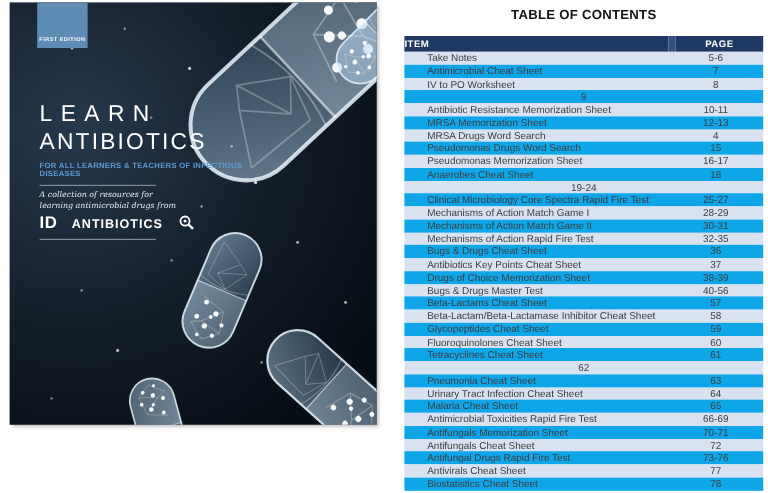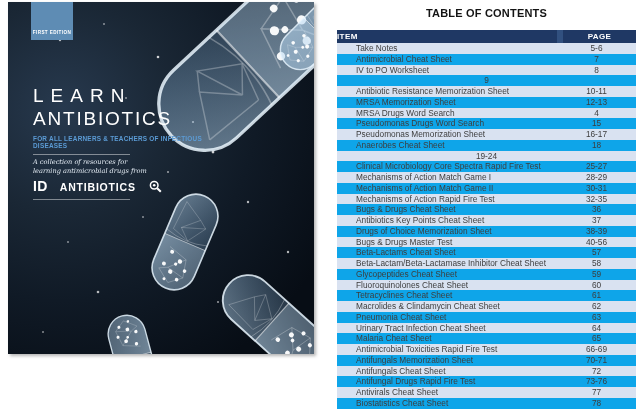--- a/index.html
+++ b/index.html
@@ -256,21 +256,20 @@
           </div>
           <div class="trow">
             <div class="titem">Fluoroquinolones Cheat Sheet</div>
             <div class="tpage">60</div>
           </div>
           <div class="trow">
             <div class="titem">Tetracyclines Cheat Sheet</div>
             <div class="tpage">61</div>
           </div>
           <div class="trow">
-            <div class="titem">Macrolides &amp; Clindamycin Cheat Sheet</div>
             <div class="tpage">62</div>
           </div>
           <div class="trow">
             <div class="titem">Pneumonia Cheat Sheet</div>
             <div class="tpage">63</div>
           </div>
           <div class="trow">
             <div class="titem">Urinary Tract Infection Cheat Sheet</div>
             <div class="tpage">64</div>
           </div>

